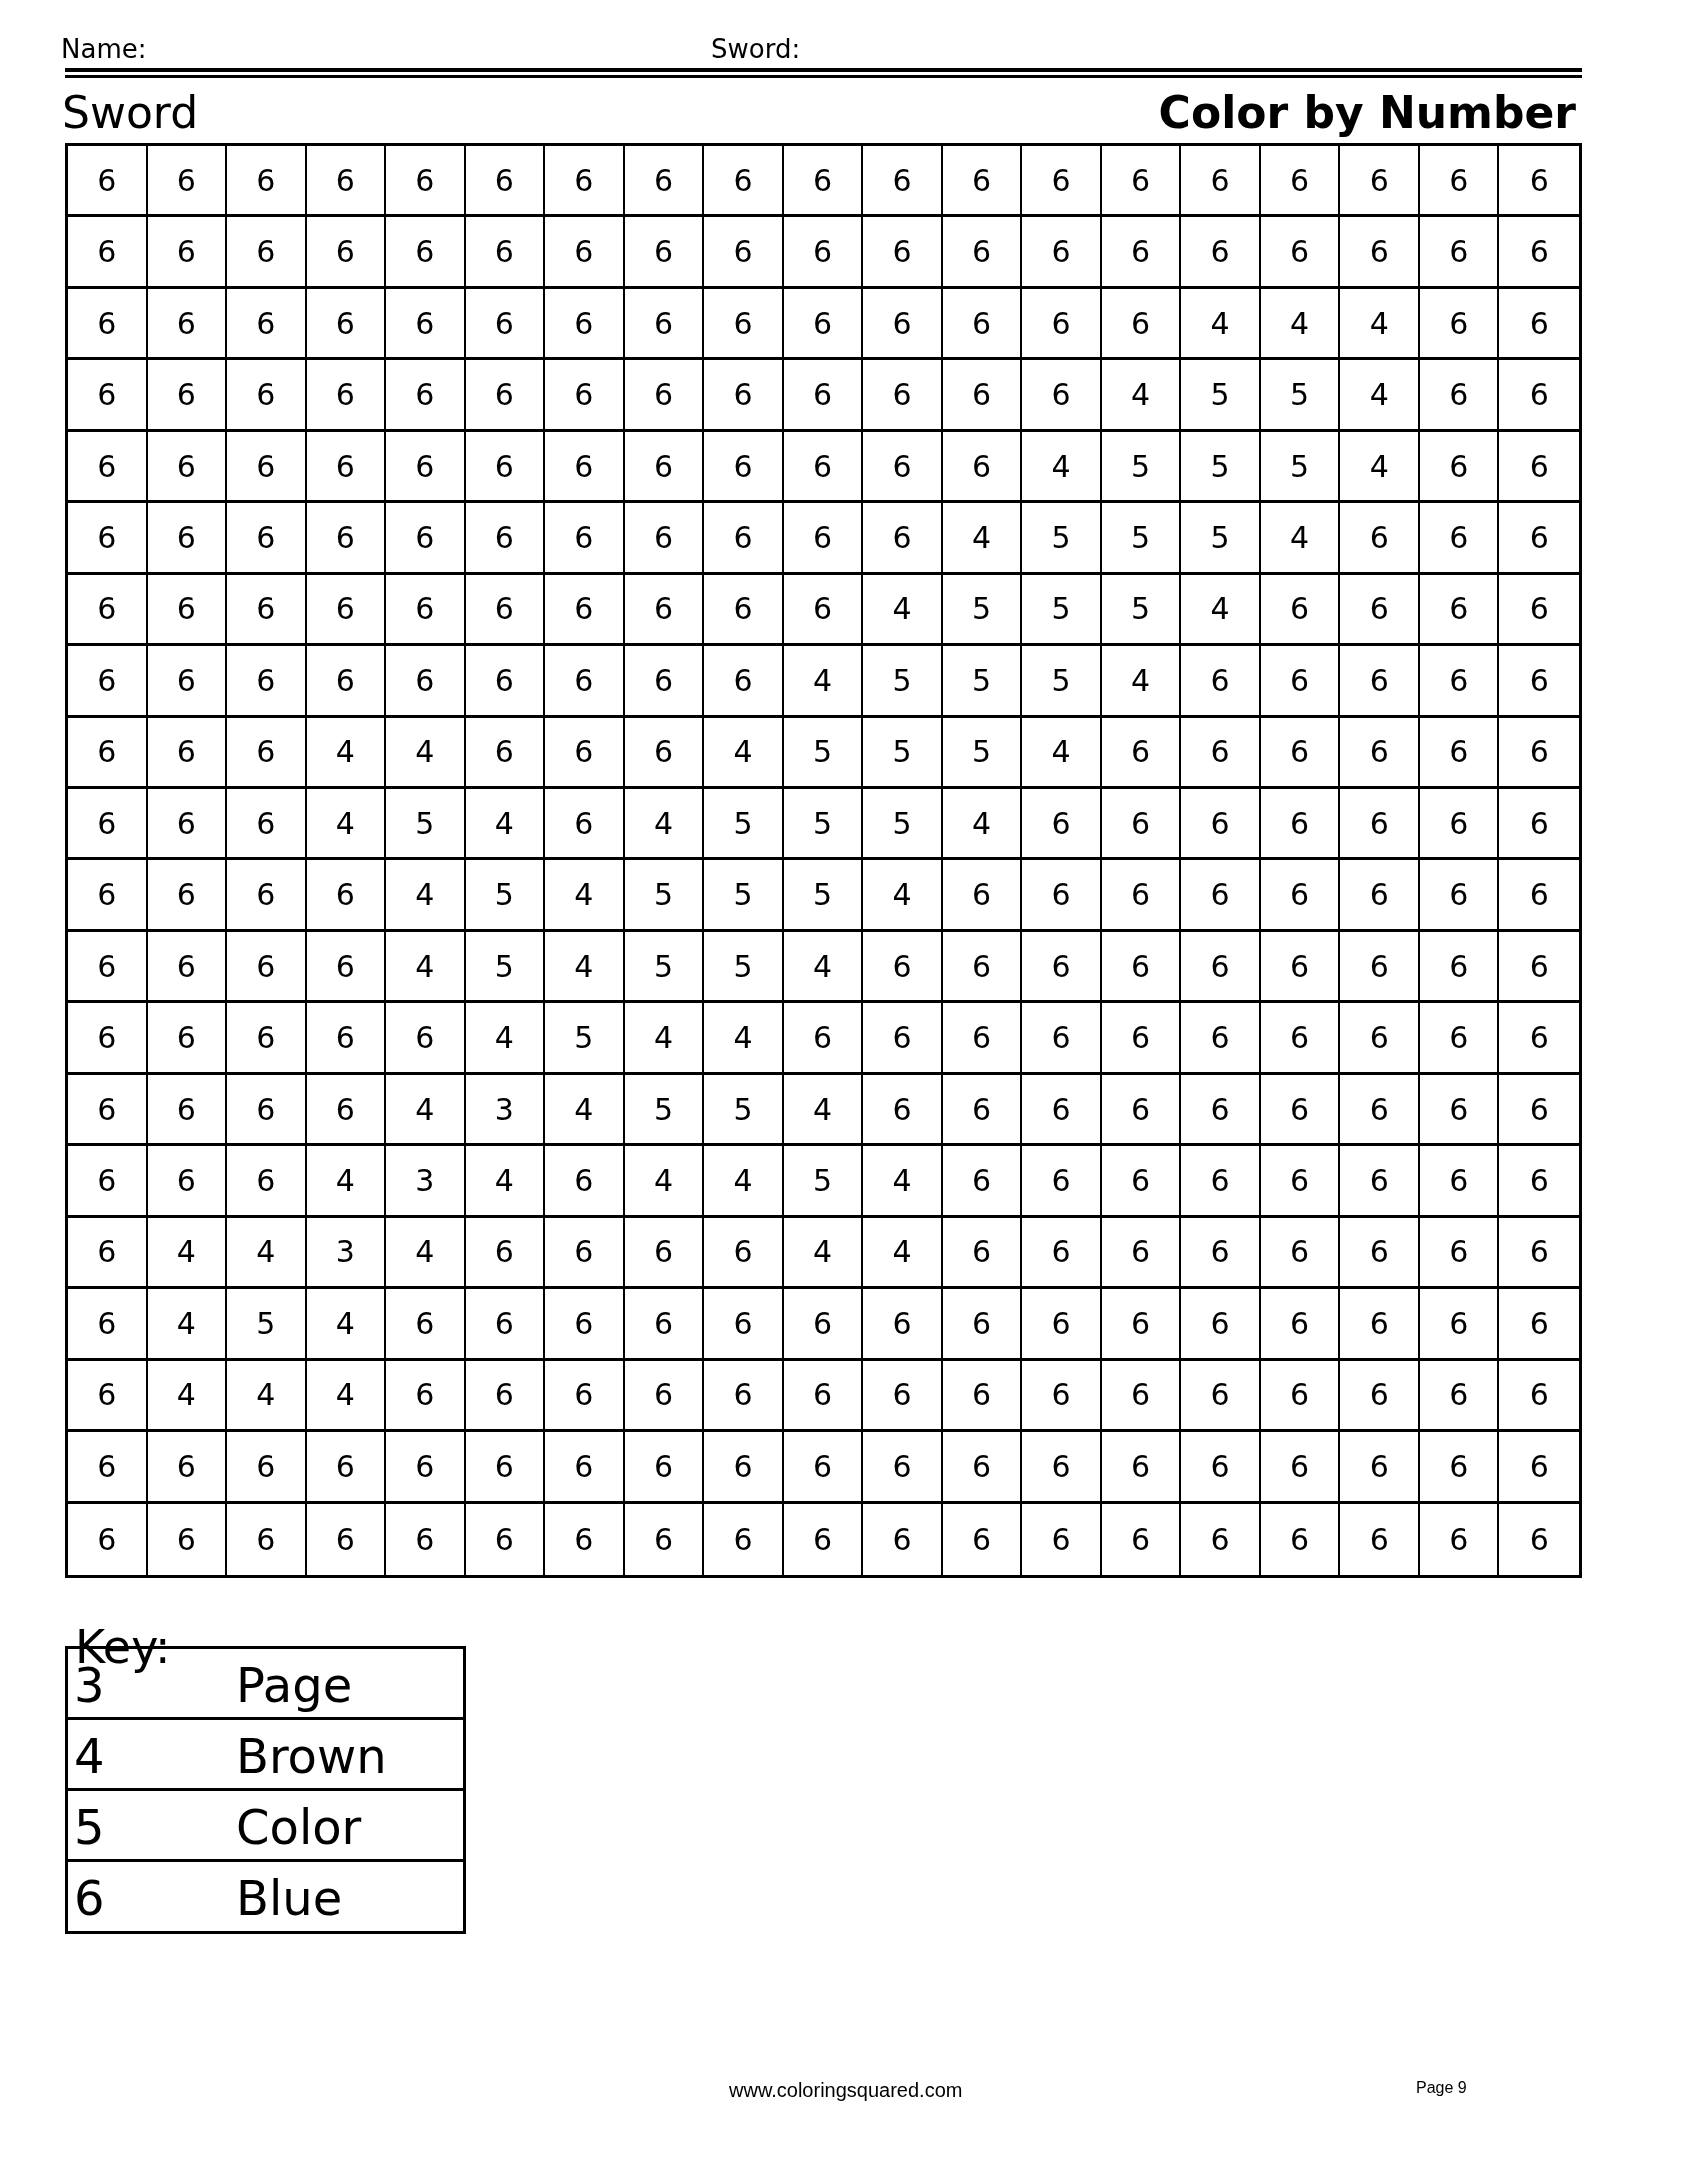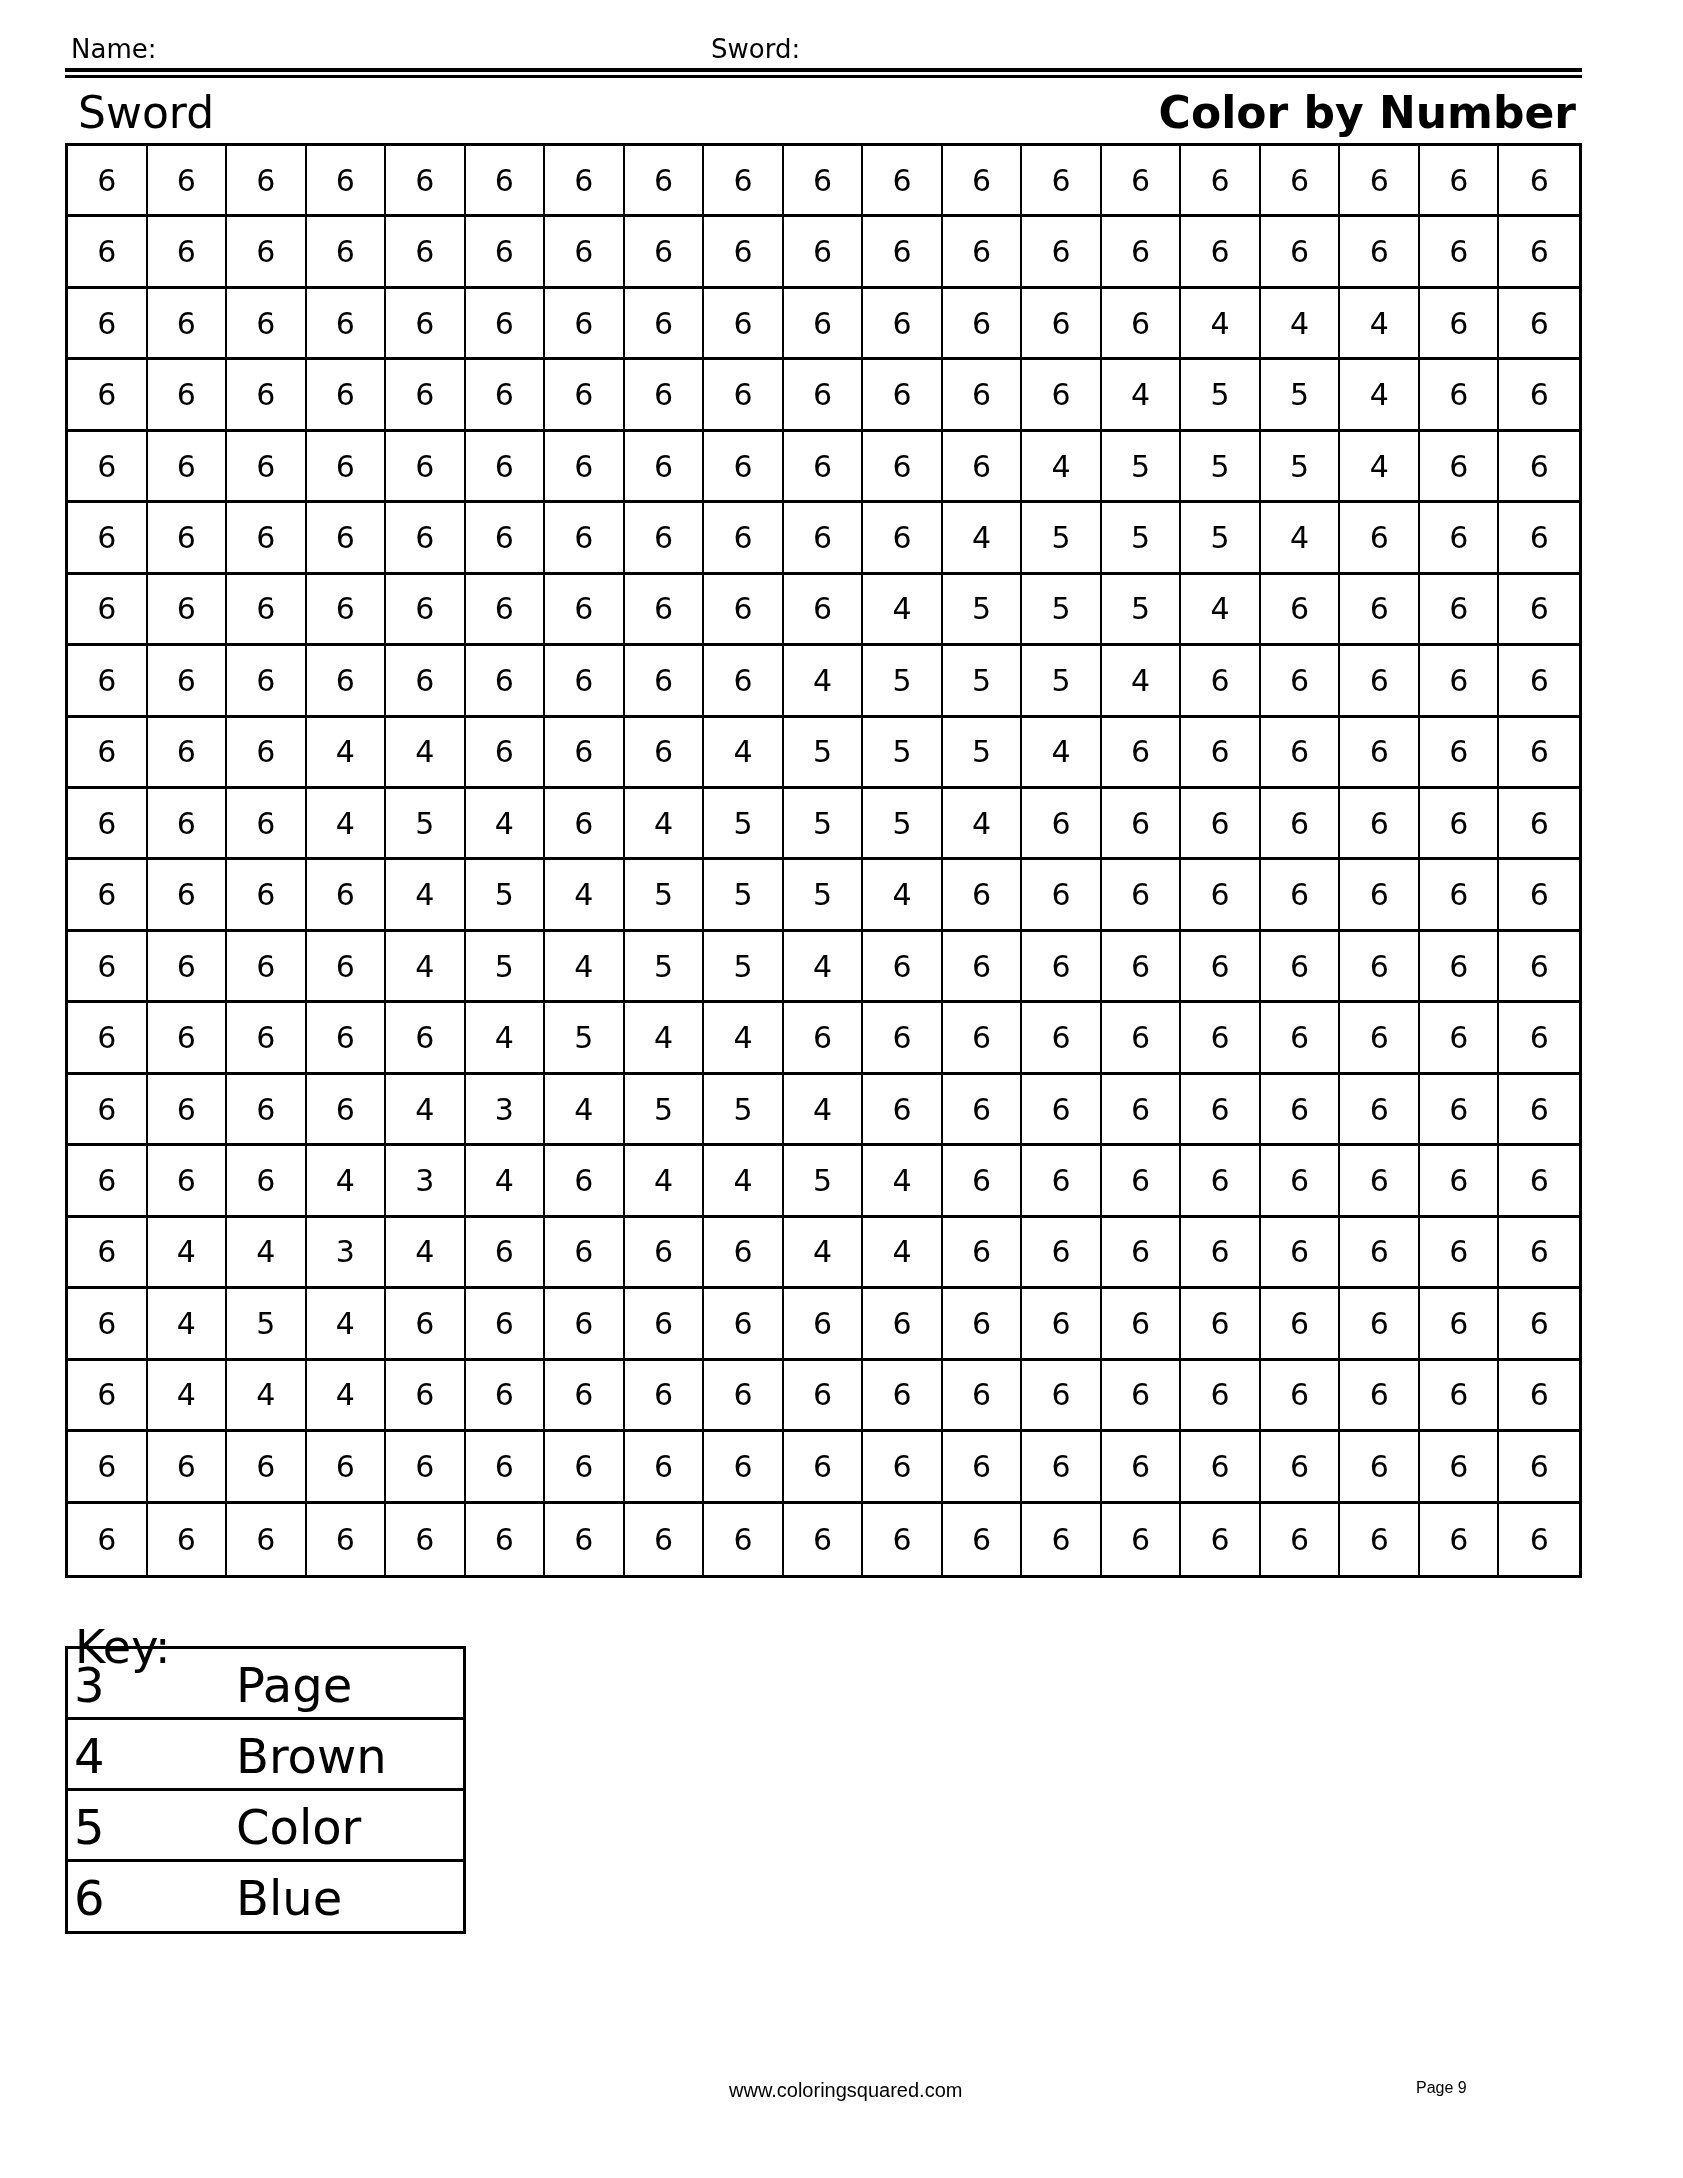--- a/index.html
+++ b/index.html
@@ -1,25 +1,25 @@
 <!DOCTYPE html>
 <html><head>
   <meta charset="utf-8">
   <style>
     html, body { margin: 0; padding: 0; background: #ffffff; }
     body { width: 1683px; height: 2178px; position: relative; overflow: hidden;
            font-family: "Liberation Sans", sans-serif; color: #000; }
     .hdr-label { position: absolute; top: 34px; font-size: 26px; font-family: "DejaVu Sans", sans-serif; }
-    #name-label { left: 71px; }
+    #name-label { left: 61px; }
     #date-label { left: 711px; }
     .rule { position: absolute; left: 65px; width: 1517px; background: #000; }
     #rule1 { top: 68px; height: 4px; }
     #rule2 { top: 75px; height: 3px; }
     .title { position: absolute; top: 87px; font-size: 44px; font-family: "DejaVu Sans", sans-serif; }
-    #title-left { left: 78px; }
+    #title-left { left: 62px; }
     #title-right { right: 107px; font-weight: bold; }
     #grid { position: absolute; left: 65px; top: 143px; width: 1517px; height: 1435px;
             border: 3px solid #000; box-sizing: border-box;
             display: grid; grid-template-columns: repeat(19, 1fr); grid-template-rows: repeat(20, 1fr); }
     .cell { border-right: 2px solid #000; border-bottom: 3px solid #000; box-sizing: border-box;
             display: flex; align-items: center; justify-content: center;
             font-size: 30px; font-family: "DejaVu Sans", sans-serif; }
     .cell.last-col { border-right: none; }
     .cell.last-row { border-bottom: none; }
     #key-title { position: absolute; left: 75px; top: 1584px; font-size: 46px; font-family: "DejaVu Sans", sans-serif; margin-top: 36px; }

